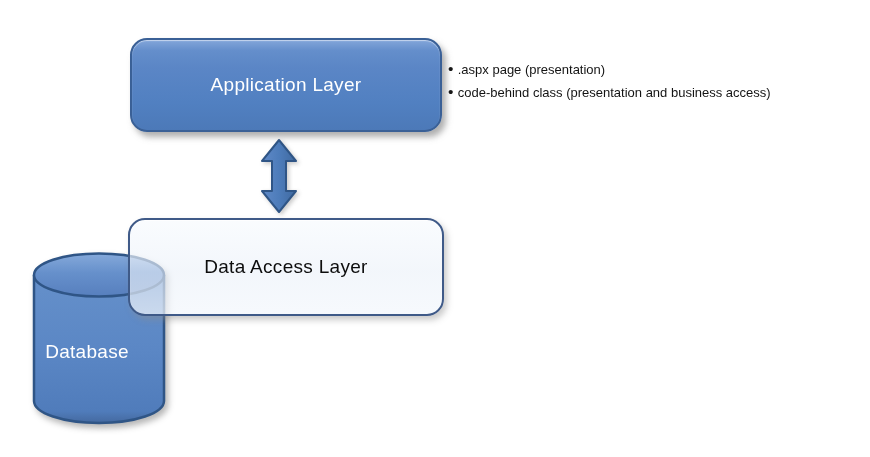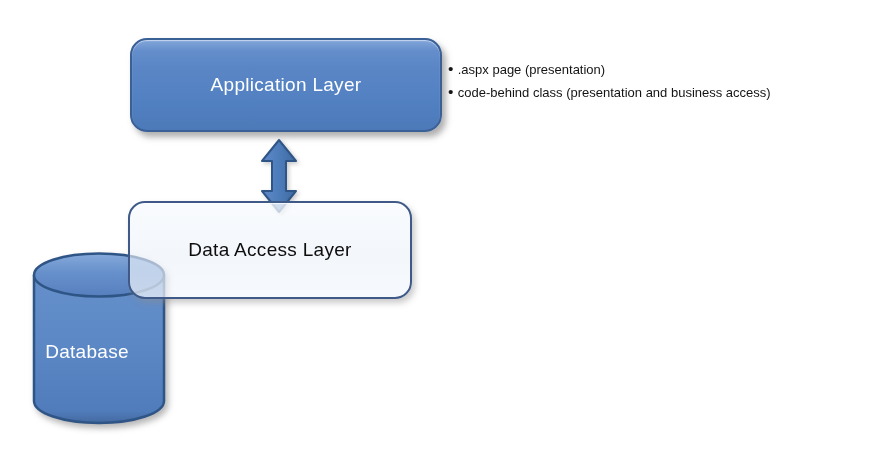--- a/index.html
+++ b/index.html
@@ -22,21 +22,21 @@
     left:130px;top:38px;width:312px;height:94px;
     background:linear-gradient(180deg,#83a6da 0%,#648ecb 12%,#5b86c6 30%,#5180c1 70%,#4c79b8 100%);
     border:2px solid #3a6096;
     box-shadow:4px 5px 6px rgba(110,110,110,.55), inset 0 1px 1px rgba(255,255,255,.55);
     z-index:3;
   }
   #app-box .layer-label{
     color:#ffffff;font-size:19px;letter-spacing:.3px;
   }
   #dal-box{
-    left:128px;top:201px;width:284px;height:98px;
+    left:128px;top:218px;width:316px;height:98px;
     background:linear-gradient(180deg,rgba(248,251,254,.78) 0%,rgba(235,241,249,.62) 55%,rgba(243,247,252,.72) 100%);
     border:2px solid #3f5a88;
     box-shadow:3px 4px 6px rgba(140,140,140,.45), inset 0 1px 1px rgba(255,255,255,.8);
     z-index:3;
   }
   #dal-box .layer-label{
     color:#0d0d0d;font-size:19px;letter-spacing:.3px;
   }
 
   

